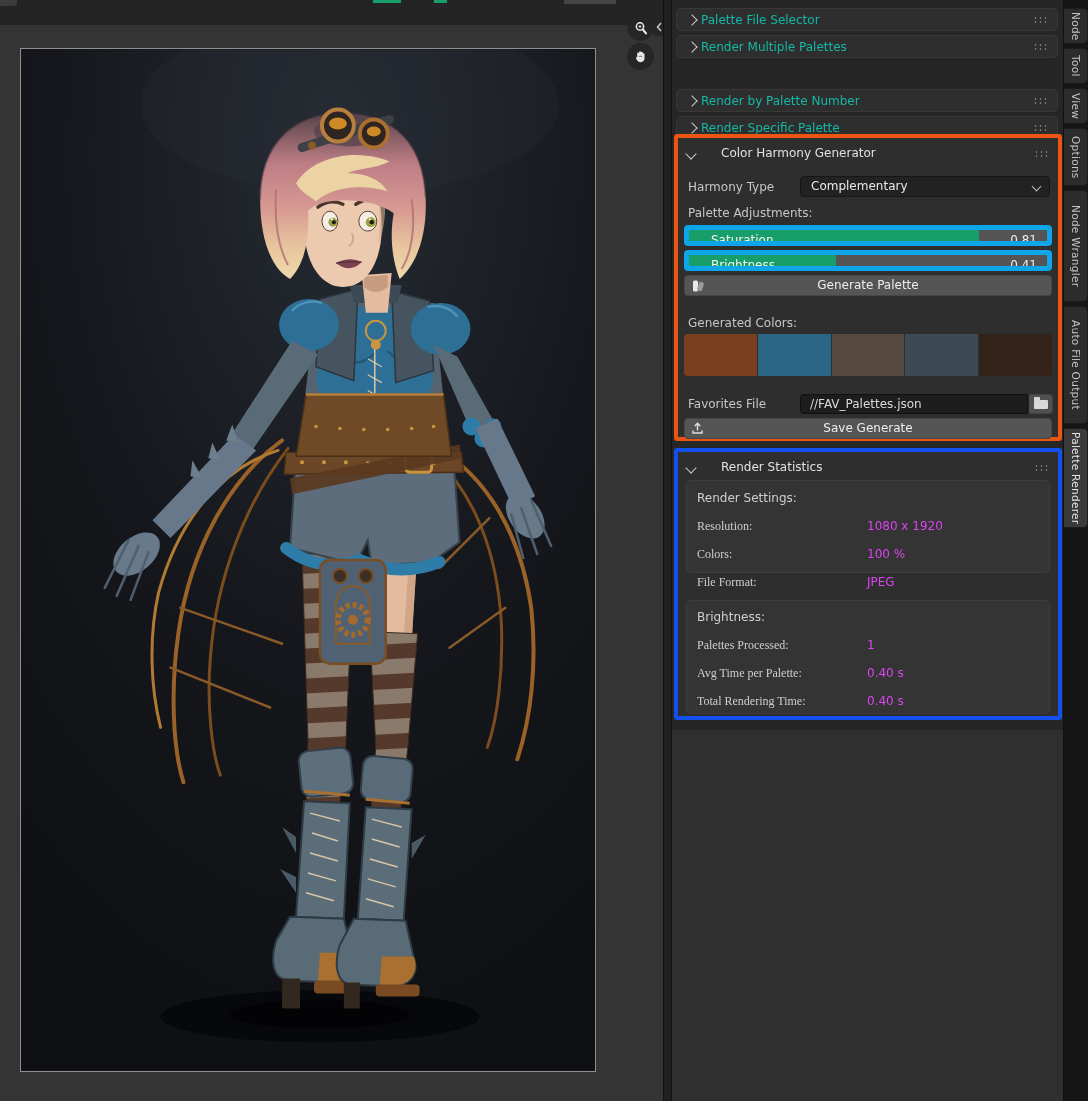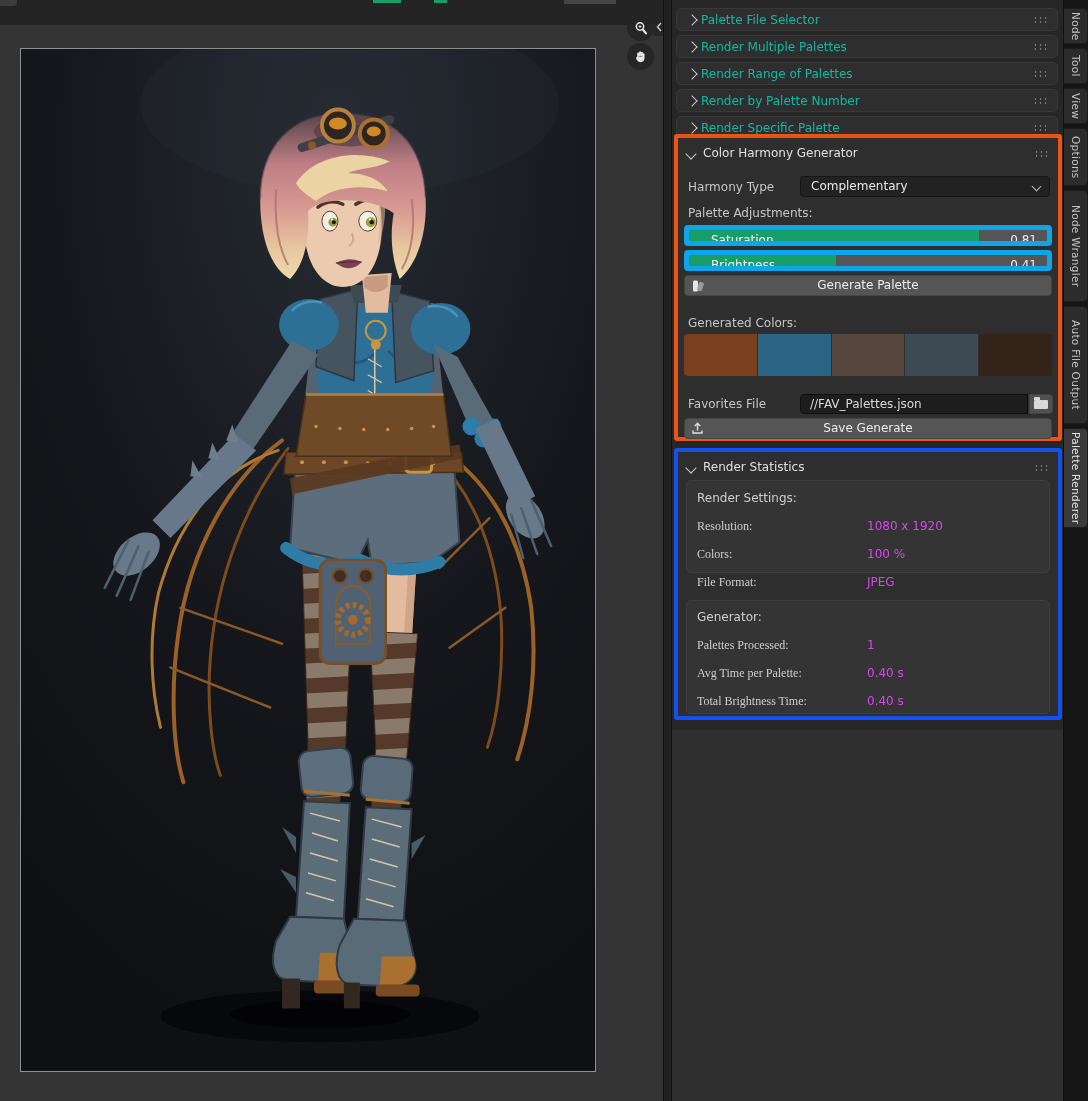--- a/index.html
+++ b/index.html
@@ -44,21 +44,21 @@
   .dragdots { position:absolute; right:8px; top:50%; margin-top:-4px; width:16px; height:8px;
     background-image:radial-gradient(#787878 1px, transparent 1.2px); background-size:5px 4px; }
 
   
   .hl-box { position:absolute; left:2px; width:388px; border-style:solid; border-width:4px; border-radius:3px; }
   #harmony-box { top:134px; height:307px; }
   #stats-box   { top:448px; height:272px; }
   .hl-inner { position:relative; width:100%; height:100%; background:#2e2e2e; }
 
   .xpanel-head { position:absolute; left:0; top:6px; width:100%; height:20px; }
-  .xpanel-head .title { position:absolute; left:25px; top:2px; color:#e0e0e0;text-align:right; }
+  .xpanel-head .title { position:absolute; left:43px; top:2px; color:#e0e0e0;text-align:right; }
   .xpanel-head .chev-d { top:6px; }
 
   .flabel { position:absolute; left:10px; color:#c6c6c6; }
 
   .dropdown { position:absolute; left:122px; width:250px; height:21px; background:#222;
     border:1px solid #161616; border-radius:4px; color:#e8e8e8; line-height:19px; padding-left:10px; cursor:default; }
   .dropdown .dd-chev { position:absolute; right:9px; top:6px; width:7px; height:7px;
     border-right:1.5px solid #bdbdbd; border-bottom:1.5px solid #bdbdbd; transform:rotate(45deg); }
 
   .slider { position:absolute; left:6px; width:368px; height:21px; background:#555;
@@ -291,25 +291,20 @@
   <div class="cpanel" style="top:8px">
     <span class="chev-r"></span>
     <span class="lbl">Palette File Selector</span>
     <span class="dragdots"></span>
   </div>
   <div class="cpanel" style="top:35px">
     <span class="chev-r"></span>
     <span class="lbl">Render Multiple Palettes</span>
     <span class="dragdots"></span>
   </div>
-  <div class="cpanel" style="top:62px">
-    <span class="chev-r"></span>
-    <span class="lbl">Render Range of Palettes</span>
-    <span class="dragdots"></span>
-  </div>
   <div class="cpanel" style="top:116px">
     <span class="chev-r"></span>
     <span class="lbl">Render Specific Palette</span>
     <span class="dragdots"></span>
   </div>
   <div class="cpanel" style="top:89px">
     <span class="chev-r"></span>
     <span class="lbl">Render by Palette Number</span>
     <span class="dragdots"></span>
   </div>
@@ -390,26 +385,26 @@
         <span class="heading" style="top:10px">Render Settings:</span>
         <span class="srow-l" style="top:38px">Resolution:</span>
         <span class="srow-v" style="top:38px">1080 x 1920</span>
         <span class="srow-l" style="top:66px">Colors:</span>
         <span class="srow-v" style="top:66px">100 %</span>
         <span class="srow-l" style="top:94px">File Format:</span>
         <span class="srow-v" style="top:94px">JPEG</span>
       </div>
 
       <div class="statbox" style="top:148px; height:114px">
-        <span class="heading" style="top:9px">Generator:</span>
+        <span class="heading" style="top:9px">Brightness:</span>
         <span class="srow-l" style="top:37px">Palettes Processed:</span>
         <span class="srow-v" style="top:37px">1</span>
         <span class="srow-l" style="top:65px">Avg Time per Palette:</span>
         <span class="srow-v" style="top:65px">0.40 s</span>
-        <span class="srow-l" style="top:93px">Total Brightness Time:</span>
+        <span class="srow-l" style="top:93px">Total Rendering Time:</span>
         <span class="srow-v" style="top:93px">0.40 s</span>
       </div>
     </div>
   </div>
 </div>
 
 <div id="tabstrip">
   <div class="vtab" style="top:8px;   height:36px">Node</div>
   <div class="vtab" style="top:48px;  height:36px">Tool</div>
   <div class="vtab" style="top:88px;  height:36px">View</div>

